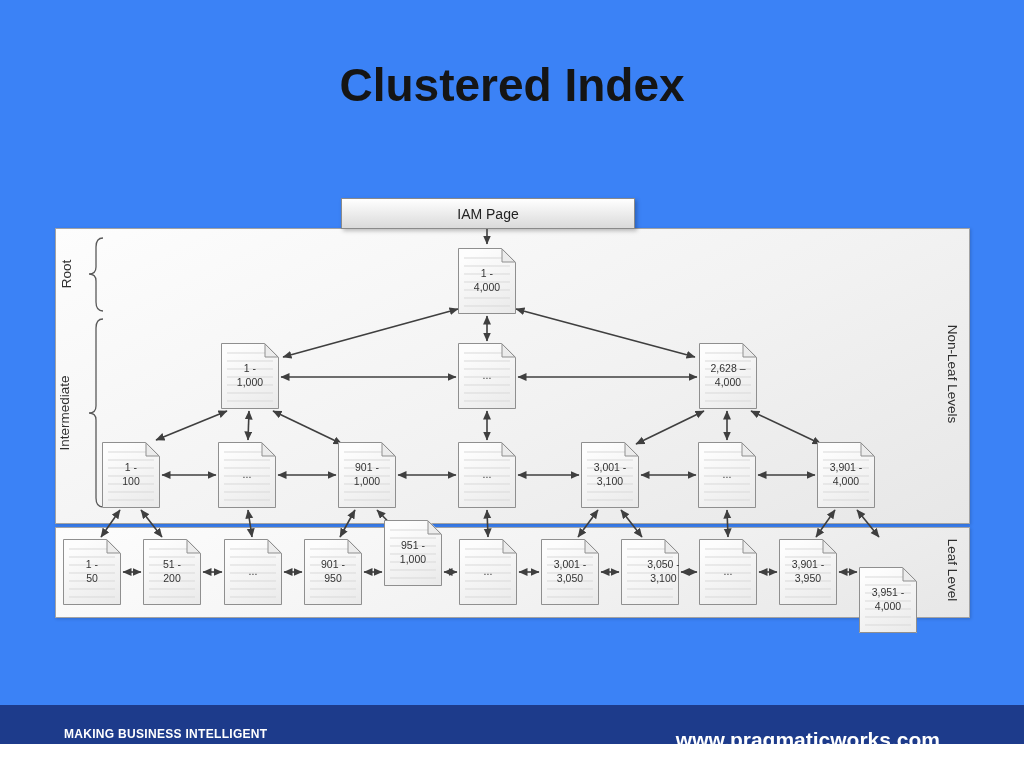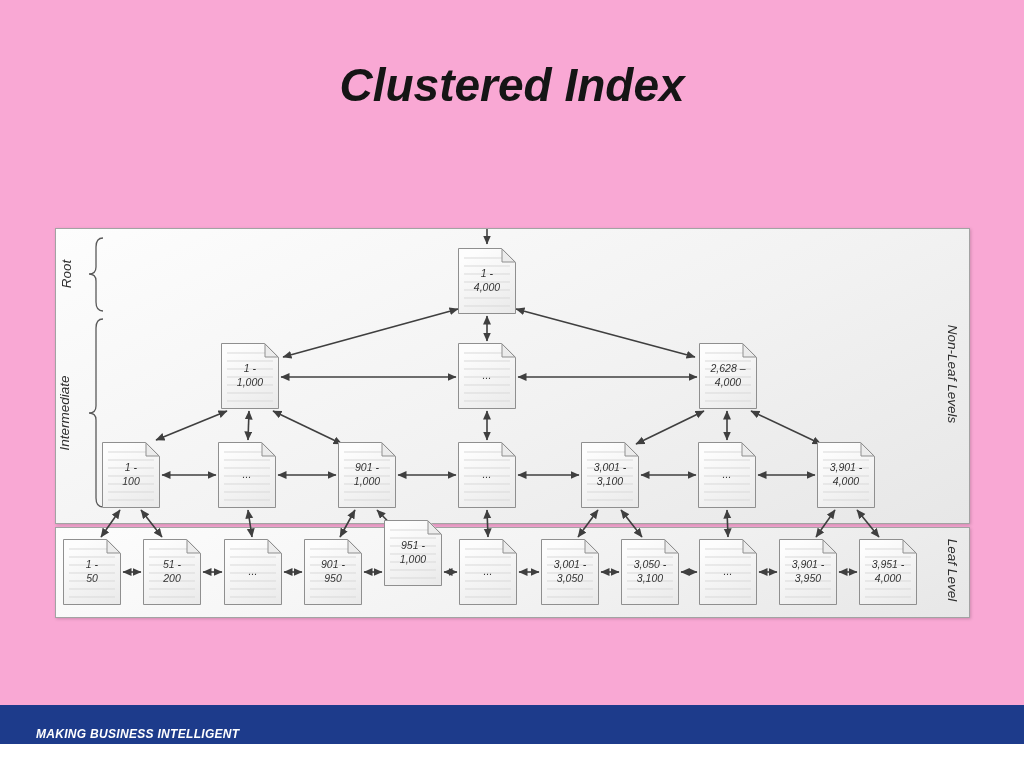--- a/index.html
+++ b/index.html
@@ -1,17 +1,17 @@
 <!DOCTYPE html>
 <html><head>
 <meta charset="utf-8">
 <style>
   html,body{margin:0;padding:0;background:#fff;}
-  #slide{position:relative;width:1024px;height:744px;background:#f9a8d4;overflow:hidden;
-         font-family:"Liberation Sans",sans-serif;font-style:italic;}
+  #slide{position:relative;width:1024px;height:744px;background:#3b82f6;overflow:hidden;
+         font-family:"Liberation Sans",sans-serif;}
   .title{position:absolute;top:58px;left:0;width:100%;text-align:center;
          font-size:46px;font-weight:600;color:#151515;letter-spacing:0px;}
   .panel{position:absolute;border:1px solid #a3a3a3;
          background:linear-gradient(155deg,#fdfdfd 0%,#f2f2f2 55%,#e7e7e7 100%);
          box-shadow:1px 1px 3px rgba(0,0,0,0.18);}
   #panel-nonleaf{left:55px;top:228px;width:913px;height:294px;}
   #panel-leaf{left:55px;top:527px;width:913px;height:89px;}
   .iam-bar{position:absolute;left:341px;top:198px;width:292px;height:29px;
            border:1px solid #8a8a8a;background:linear-gradient(#ffffff,#dadada);
            box-shadow:2px 2px 4px rgba(0,0,0,0.25);
@@ -25,35 +25,38 @@
   .page svg{position:absolute;left:0;top:0;}
   .page-label{position:absolute;left:0;top:0;width:100%;height:100%;
               display:flex;align-items:center;justify-content:center;
               font-size:10.5px;line-height:1.3;color:#333;text-align:center;
               white-space:pre-line;}
   .v-label{position:absolute;white-space:nowrap;font-size:13.5px;color:#2e2e2e;}
   .v-left{transform:translate(-50%,-50%) rotate(-90deg);}
   .v-right{transform:translate(-50%,-50%) rotate(90deg);}
   .footer{position:absolute;left:0;top:705px;width:1024px;height:63px;
           display:flex;align-items:center;justify-content:space-between;}
-  .footer-tagline{margin-left:36px;margin-bottom:6px;color:#fff;font-weight:bold;
+  .footer-tagline{margin-left:64px;margin-bottom:6px;color:#fff;font-weight:bold;
                   font-size:12px;letter-spacing:0.3px;}
   .footer-site{margin-right:84px;margin-top:6px;color:#fff;font-weight:bold;
                font-size:21px;}
 </style>
 </head>
 <body>
 
 <div id="slide">
 
   <div class="title">Clustered Index</div>
 
   <div class="panel" id="panel-nonleaf"></div>
   <div class="panel" id="panel-leaf"></div>
 
+  <div class="iam-bar">
+    <span>IAM Page</span>
+  </div>
 
   <svg id="arrow-layer" width="1024" height="768">
     <defs>
       <marker id="ah" markerUnits="userSpaceOnUse" markerWidth="10" markerHeight="9" refX="8.5" refY="4" orient="auto-start-reverse">
         <path d="M0,0 L9,4 L0,8 Z" fill="#3f3f3f"></path>
       </marker>
     </defs>
     <path id="brace-root" d="M103,238 Q96,238 96,247 L96,267 Q96,274 89,274 Q96,274 96,281 L96,302 Q96,311 103,311" fill="none" stroke="#5a5a5a" stroke-width="1.3"></path>
     <path id="brace-intermediate" d="M103,319 Q96,319 96,328 L96,406 Q96,413 89,413 Q96,413 96,420 L96,498 Q96,507 103,507" fill="none" stroke="#5a5a5a" stroke-width="1.3"></path>
   <line x1="487" y1="229" x2="487" y2="244" stroke="#3f3f3f" stroke-width="1.6" marker-end="url(#ah)"></line>
@@ -361,21 +364,21 @@
           <line x1="6" y1="34" x2="52" y2="34" stroke="#d9d9d9" stroke-width="1"></line>
           <line x1="6" y1="42" x2="52" y2="42" stroke="#d9d9d9" stroke-width="1"></line>
           <line x1="6" y1="50" x2="52" y2="50" stroke="#d9d9d9" stroke-width="1"></line>
           <line x1="6" y1="58" x2="52" y2="58" stroke="#d9d9d9" stroke-width="1"></line>
           <path d="M44,1 L44,14 L57,14 Z" fill="#ececec" stroke="#8f8f8f" stroke-width="1"></path>
           <path d="M0.5,0.5 L43.8,0.5 L57.5,14.2 L57.5,65.5 L0.5,65.5 Z" fill="none" stroke="#8f8f8f" stroke-width="1"></path>
         </svg>
         <span class="page-label">3,001 -
 3,050</span>
       </div>
-      <div class="page" style="left: 621px; top: 539px;">
+      <div class="page" style="left: 621px; top: 539px; padding-left: 27px;">
         <svg width="58" height="66">
           <line x1="6" y1="10" x2="52" y2="10" stroke="#d9d9d9" stroke-width="1"></line>
           <line x1="6" y1="18" x2="52" y2="18" stroke="#d9d9d9" stroke-width="1"></line>
           <line x1="6" y1="26" x2="52" y2="26" stroke="#d9d9d9" stroke-width="1"></line>
           <line x1="6" y1="34" x2="52" y2="34" stroke="#d9d9d9" stroke-width="1"></line>
           <line x1="6" y1="42" x2="52" y2="42" stroke="#d9d9d9" stroke-width="1"></line>
           <line x1="6" y1="50" x2="52" y2="50" stroke="#d9d9d9" stroke-width="1"></line>
           <line x1="6" y1="58" x2="52" y2="58" stroke="#d9d9d9" stroke-width="1"></line>
           <path d="M44,1 L44,14 L57,14 Z" fill="#ececec" stroke="#8f8f8f" stroke-width="1"></path>
           <path d="M0.5,0.5 L43.8,0.5 L57.5,14.2 L57.5,65.5 L0.5,65.5 Z" fill="none" stroke="#8f8f8f" stroke-width="1"></path>
@@ -405,34 +408,35 @@
           <line x1="6" y1="34" x2="52" y2="34" stroke="#d9d9d9" stroke-width="1"></line>
           <line x1="6" y1="42" x2="52" y2="42" stroke="#d9d9d9" stroke-width="1"></line>
           <line x1="6" y1="50" x2="52" y2="50" stroke="#d9d9d9" stroke-width="1"></line>
           <line x1="6" y1="58" x2="52" y2="58" stroke="#d9d9d9" stroke-width="1"></line>
           <path d="M44,1 L44,14 L57,14 Z" fill="#ececec" stroke="#8f8f8f" stroke-width="1"></path>
           <path d="M0.5,0.5 L43.8,0.5 L57.5,14.2 L57.5,65.5 L0.5,65.5 Z" fill="none" stroke="#8f8f8f" stroke-width="1"></path>
         </svg>
         <span class="page-label">3,901 -
 3,950</span>
       </div>
-      <div class="page" style="left: 859px; top: 539px;">
+      <div class="page" style="left: 859px; top: 567px;">
         <svg width="58" height="66">
           <line x1="6" y1="10" x2="52" y2="10" stroke="#d9d9d9" stroke-width="1"></line>
           <line x1="6" y1="18" x2="52" y2="18" stroke="#d9d9d9" stroke-width="1"></line>
           <line x1="6" y1="26" x2="52" y2="26" stroke="#d9d9d9" stroke-width="1"></line>
           <line x1="6" y1="34" x2="52" y2="34" stroke="#d9d9d9" stroke-width="1"></line>
           <line x1="6" y1="42" x2="52" y2="42" stroke="#d9d9d9" stroke-width="1"></line>
           <line x1="6" y1="50" x2="52" y2="50" stroke="#d9d9d9" stroke-width="1"></line>
           <line x1="6" y1="58" x2="52" y2="58" stroke="#d9d9d9" stroke-width="1"></line>
           <path d="M44,1 L44,14 L57,14 Z" fill="#ececec" stroke="#8f8f8f" stroke-width="1"></path>
           <path d="M0.5,0.5 L43.8,0.5 L57.5,14.2 L57.5,65.5 L0.5,65.5 Z" fill="none" stroke="#8f8f8f" stroke-width="1"></path>
         </svg>
         <span class="page-label">3,951 -
 4,000</span>
       </div>
     </div>
 
   <div class="footer" style="background: rgb(29, 59, 139);">
     <span class="footer-tagline">MAKING BUSINESS INTELLIGENT</span>
+    <span class="footer-site">www.pragmaticworks.com</span>
   </div>
 
 </div>
 
 </body></html>

